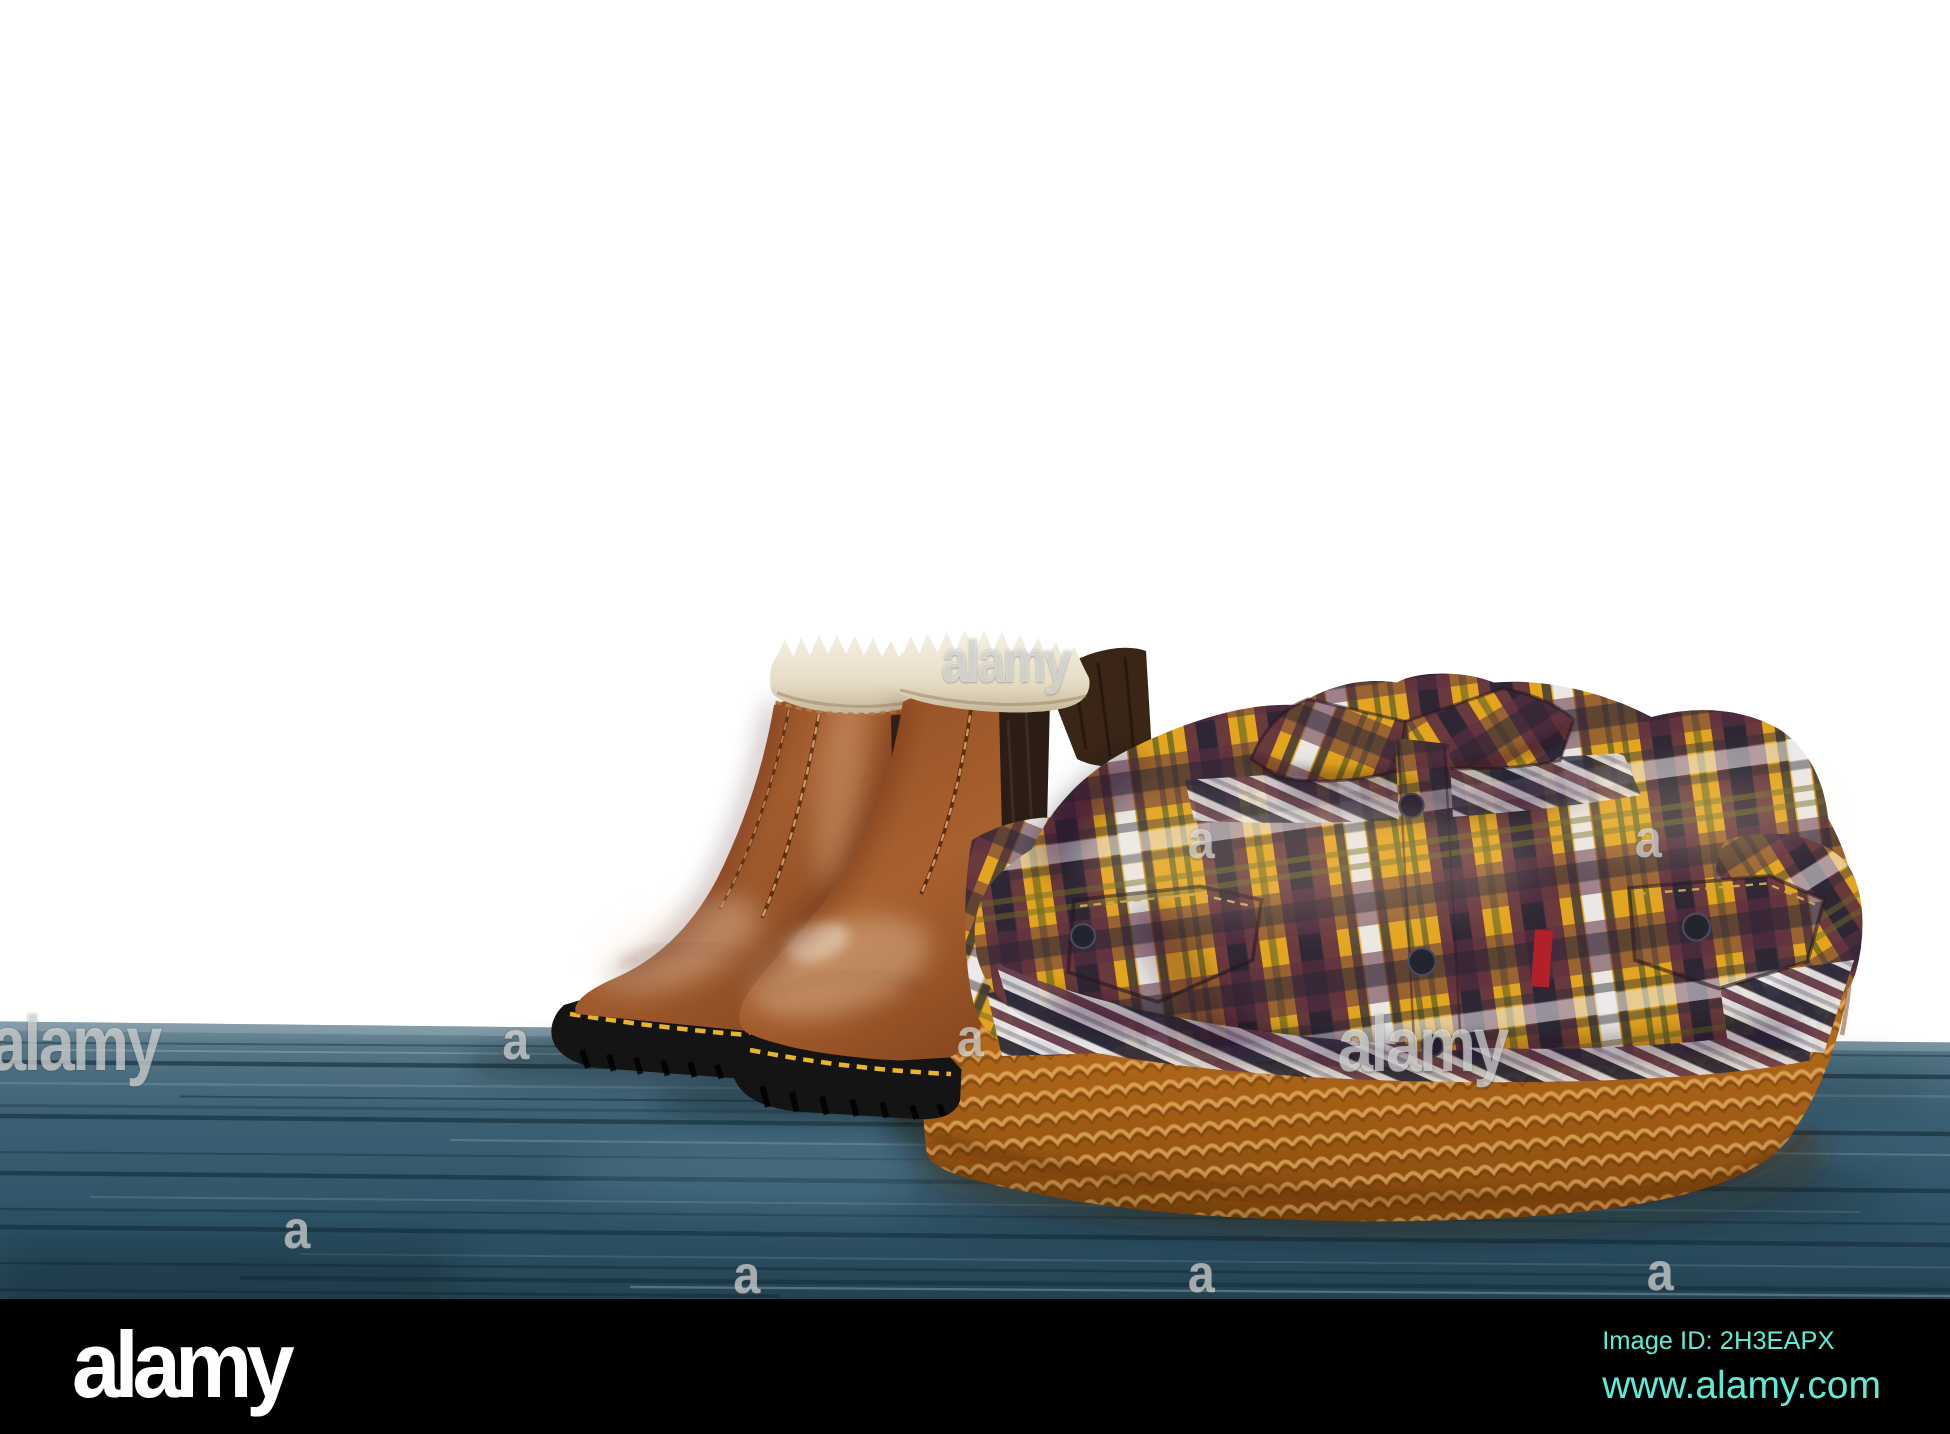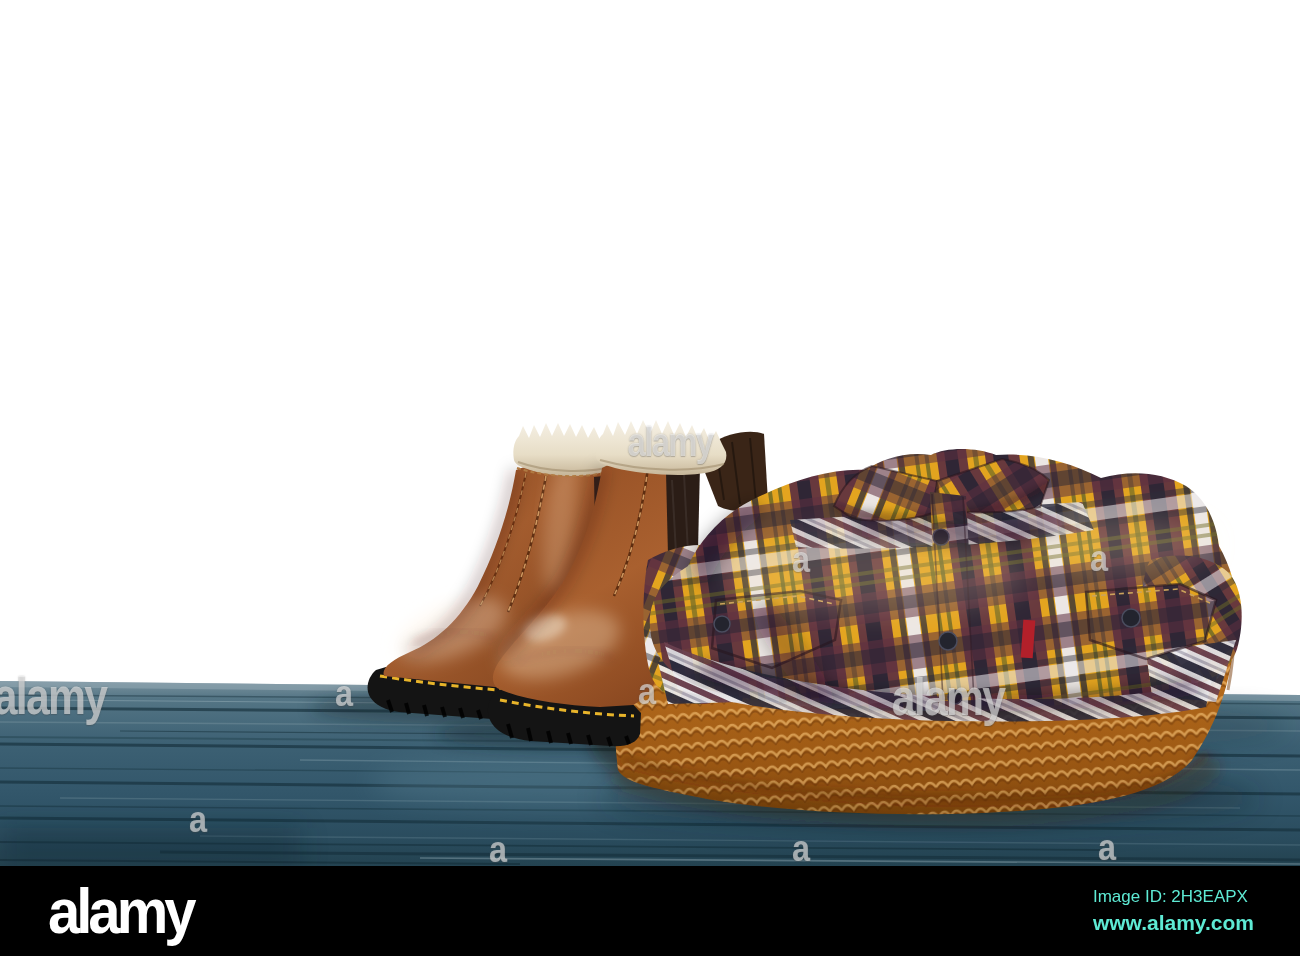--- a/index.html
+++ b/index.html
@@ -25,21 +25,21 @@
     display:flex;align-items:center;justify-content:space-between;
   }
   .footer .logo{
     margin-left:48px;color:#fff;font-size:58px;font-weight:700;
     letter-spacing:-4px;transform:scaleY(1.08);line-height:1;
   }
   .footer .meta{
     margin-right:46px;color:#5eead4;text-align:left;line-height:1.25;
   }
   .footer .meta .id{font-size:17px;font-weight:400;}
-  .footer .meta .url{font-size:21px;font-weight:700;margin-top:3px;}
+  .footer .meta .url{font-size:26px;font-weight:400;margin-top:3px;}
 </style>
 </head>
 <body>
 
 <div class="stage">
 
   <div class="photo">
   <svg width="1300" height="866" viewBox="0 0 1300 866" xmlns="http://www.w3.org/2000/svg">
     <defs>
       <filter id="blur4" x="-40%" y="-40%" width="180%" height="180%">

